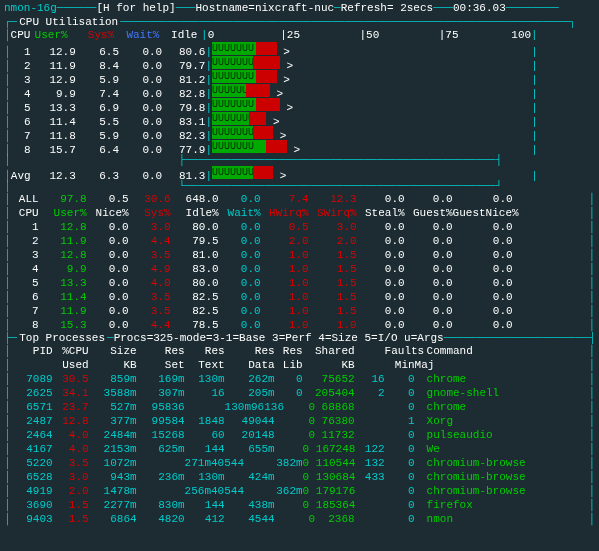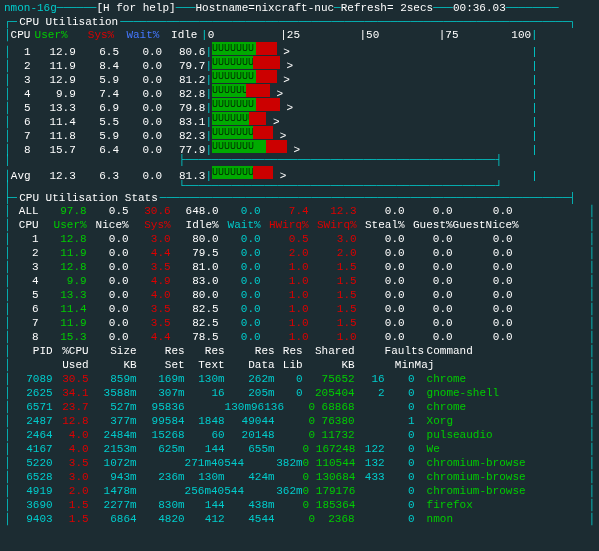--- a/index.html
+++ b/index.html
@@ -83,35 +83,35 @@
     </div>
 
 <div class="divider-line"><span class="cyan">│</span><span style="display:inline-block;width:168px;"></span><span class="cyan">├───────────────────────────────────────────────┤</span></div>
 
 <div id="cpu-util-avg">
       <div class="row"><span class="cyan">│</span><span class="white" style="display:inline-block;width:20px;text-align:right;">Avg</span>  <span class="white" style="display:inline-block;width:32px;text-align:right;">12.3</span>  <span class="white" style="display:inline-block;width:30px;text-align:right;">6.3</span>  <span class="white" style="display:inline-block;width:30px;text-align:right;">0.0</span>  <span class="white" style="display:inline-block;width:30px;text-align:right;">81.3</span><span class="cyan">|</span><span class="bar-green" style="width:40.8px;">UUUUUUU</span><span class="bar-red" style="width:20.4px;"></span><span class="white"> &gt;</span><span style="display:inline-block;width:244.8px;"></span><span class="cyan">|</span></div>
     </div>
 
 <div class="divider-line"><span class="cyan">│</span><span style="display:inline-block;width:168px;"></span><span class="cyan">└───────────────────────────────────────────────┘</span></div>
 
-<div class="divider-line"><span class="cyan">├─</span><span class="section-label">CPU Utilisation Stats</span><span class="cyan">──────────────────────────────────────────────────────────────┤</span></div>
 
 <div id="cpu-stats-body">
       <div class="row"><span class="cyan">│</span><span class="white" style="display:inline-block;width:28px;text-align:right;">ALL</span><span class="green" style="display:inline-block;width:48px;text-align:right;">97.8</span><span class="white" style="display:inline-block;width:42px;text-align:right;">0.5</span><span class="red" style="display:inline-block;width:42px;text-align:right;">30.6</span><span class="white" style="display:inline-block;width:48px;text-align:right;">648.0</span><span class="cyan" style="display:inline-block;width:42px;text-align:right;">0.0</span><span class="red" style="display:inline-block;width:48px;text-align:right;">7.4</span><span class="red" style="display:inline-block;width:48px;text-align:right;">12.3</span><span class="white" style="display:inline-block;width:48px;text-align:right;">0.0</span><span class="white" style="display:inline-block;width:48px;text-align:right;">0.0</span><span class="white" style="display:inline-block;width:60px;text-align:right;">0.0</span><span class="cyan" style="float:right;">│</span></div>
       <div class="row"><span class="cyan">│</span><span class="white" style="display:inline-block;width:28px;text-align:right;">CPU</span><span class="green" style="display:inline-block;width:48px;text-align:right;">User%</span><span class="white" style="display:inline-block;width:42px;text-align:right;">Nice%</span><span class="red" style="display:inline-block;width:42px;text-align:right;">Sys%</span><span class="white" style="display:inline-block;width:48px;text-align:right;">Idle%</span><span class="cyan" style="display:inline-block;width:42px;text-align:right;">Wait%</span><span class="red" style="display:inline-block;width:48px;text-align:right;">HWirq%</span><span class="red" style="display:inline-block;width:48px;text-align:right;">SWirq%</span><span class="white" style="display:inline-block;width:48px;text-align:right;">Steal%</span><span class="white" style="display:inline-block;width:48px;text-align:right;">Guest%</span><span class="white" style="display:inline-block;width:60px;text-align:right;">GuestNice%</span><span class="cyan" style="float:right;">│</span></div>
       <div class="row"><span class="cyan">│</span><span class="white" style="display:inline-block;width:28px;text-align:right;">1</span><span class="green" style="display:inline-block;width:48px;text-align:right;">12.8</span><span class="white" style="display:inline-block;width:42px;text-align:right;">0.0</span><span class="red" style="display:inline-block;width:42px;text-align:right;">3.0</span><span class="white" style="display:inline-block;width:48px;text-align:right;">80.0</span><span class="cyan" style="display:inline-block;width:42px;text-align:right;">0.0</span><span class="red" style="display:inline-block;width:48px;text-align:right;">0.5</span><span class="red" style="display:inline-block;width:48px;text-align:right;">3.0</span><span class="white" style="display:inline-block;width:48px;text-align:right;">0.0</span><span class="white" style="display:inline-block;width:48px;text-align:right;">0.0</span><span class="white" style="display:inline-block;width:60px;text-align:right;">0.0</span><span class="cyan" style="float:right;">│</span></div>
       <div class="row"><span class="cyan">│</span><span class="white" style="display:inline-block;width:28px;text-align:right;">2</span><span class="green" style="display:inline-block;width:48px;text-align:right;">11.9</span><span class="white" style="display:inline-block;width:42px;text-align:right;">0.0</span><span class="red" style="display:inline-block;width:42px;text-align:right;">4.4</span><span class="white" style="display:inline-block;width:48px;text-align:right;">79.5</span><span class="cyan" style="display:inline-block;width:42px;text-align:right;">0.0</span><span class="red" style="display:inline-block;width:48px;text-align:right;">2.0</span><span class="red" style="display:inline-block;width:48px;text-align:right;">2.0</span><span class="white" style="display:inline-block;width:48px;text-align:right;">0.0</span><span class="white" style="display:inline-block;width:48px;text-align:right;">0.0</span><span class="white" style="display:inline-block;width:60px;text-align:right;">0.0</span><span class="cyan" style="float:right;">│</span></div>
       <div class="row"><span class="cyan">│</span><span class="white" style="display:inline-block;width:28px;text-align:right;">3</span><span class="green" style="display:inline-block;width:48px;text-align:right;">12.8</span><span class="white" style="display:inline-block;width:42px;text-align:right;">0.0</span><span class="red" style="display:inline-block;width:42px;text-align:right;">3.5</span><span class="white" style="display:inline-block;width:48px;text-align:right;">81.0</span><span class="cyan" style="display:inline-block;width:42px;text-align:right;">0.0</span><span class="red" style="display:inline-block;width:48px;text-align:right;">1.0</span><span class="red" style="display:inline-block;width:48px;text-align:right;">1.5</span><span class="white" style="display:inline-block;width:48px;text-align:right;">0.0</span><span class="white" style="display:inline-block;width:48px;text-align:right;">0.0</span><span class="white" style="display:inline-block;width:60px;text-align:right;">0.0</span><span class="cyan" style="float:right;">│</span></div>
       <div class="row"><span class="cyan">│</span><span class="white" style="display:inline-block;width:28px;text-align:right;">4</span><span class="green" style="display:inline-block;width:48px;text-align:right;">9.9</span><span class="white" style="display:inline-block;width:42px;text-align:right;">0.0</span><span class="red" style="display:inline-block;width:42px;text-align:right;">4.9</span><span class="white" style="display:inline-block;width:48px;text-align:right;">83.0</span><span class="cyan" style="display:inline-block;width:42px;text-align:right;">0.0</span><span class="red" style="display:inline-block;width:48px;text-align:right;">1.0</span><span class="red" style="display:inline-block;width:48px;text-align:right;">1.5</span><span class="white" style="display:inline-block;width:48px;text-align:right;">0.0</span><span class="white" style="display:inline-block;width:48px;text-align:right;">0.0</span><span class="white" style="display:inline-block;width:60px;text-align:right;">0.0</span><span class="cyan" style="float:right;">│</span></div>
       <div class="row"><span class="cyan">│</span><span class="white" style="display:inline-block;width:28px;text-align:right;">5</span><span class="green" style="display:inline-block;width:48px;text-align:right;">13.3</span><span class="white" style="display:inline-block;width:42px;text-align:right;">0.0</span><span class="red" style="display:inline-block;width:42px;text-align:right;">4.0</span><span class="white" style="display:inline-block;width:48px;text-align:right;">80.0</span><span class="cyan" style="display:inline-block;width:42px;text-align:right;">0.0</span><span class="red" style="display:inline-block;width:48px;text-align:right;">1.0</span><span class="red" style="display:inline-block;width:48px;text-align:right;">1.5</span><span class="white" style="display:inline-block;width:48px;text-align:right;">0.0</span><span class="white" style="display:inline-block;width:48px;text-align:right;">0.0</span><span class="white" style="display:inline-block;width:60px;text-align:right;">0.0</span><span class="cyan" style="float:right;">│</span></div>
       <div class="row"><span class="cyan">│</span><span class="white" style="display:inline-block;width:28px;text-align:right;">6</span><span class="green" style="display:inline-block;width:48px;text-align:right;">11.4</span><span class="white" style="display:inline-block;width:42px;text-align:right;">0.0</span><span class="red" style="display:inline-block;width:42px;text-align:right;">3.5</span><span class="white" style="display:inline-block;width:48px;text-align:right;">82.5</span><span class="cyan" style="display:inline-block;width:42px;text-align:right;">0.0</span><span class="red" style="display:inline-block;width:48px;text-align:right;">1.0</span><span class="red" style="display:inline-block;width:48px;text-align:right;">1.5</span><span class="white" style="display:inline-block;width:48px;text-align:right;">0.0</span><span class="white" style="display:inline-block;width:48px;text-align:right;">0.0</span><span class="white" style="display:inline-block;width:60px;text-align:right;">0.0</span><span class="cyan" style="float:right;">│</span></div>
       <div class="row"><span class="cyan">│</span><span class="white" style="display:inline-block;width:28px;text-align:right;">7</span><span class="green" style="display:inline-block;width:48px;text-align:right;">11.9</span><span class="white" style="display:inline-block;width:42px;text-align:right;">0.0</span><span class="red" style="display:inline-block;width:42px;text-align:right;">3.5</span><span class="white" style="display:inline-block;width:48px;text-align:right;">82.5</span><span class="cyan" style="display:inline-block;width:42px;text-align:right;">0.0</span><span class="red" style="display:inline-block;width:48px;text-align:right;">1.0</span><span class="red" style="display:inline-block;width:48px;text-align:right;">1.5</span><span class="white" style="display:inline-block;width:48px;text-align:right;">0.0</span><span class="white" style="display:inline-block;width:48px;text-align:right;">0.0</span><span class="white" style="display:inline-block;width:60px;text-align:right;">0.0</span><span class="cyan" style="float:right;">│</span></div>
       <div class="row"><span class="cyan">│</span><span class="white" style="display:inline-block;width:28px;text-align:right;">8</span><span class="green" style="display:inline-block;width:48px;text-align:right;">15.3</span><span class="white" style="display:inline-block;width:42px;text-align:right;">0.0</span><span class="red" style="display:inline-block;width:42px;text-align:right;">4.4</span><span class="white" style="display:inline-block;width:48px;text-align:right;">78.5</span><span class="cyan" style="display:inline-block;width:42px;text-align:right;">0.0</span><span class="red" style="display:inline-block;width:48px;text-align:right;">1.0</span><span class="red" style="display:inline-block;width:48px;text-align:right;">1.0</span><span class="white" style="display:inline-block;width:48px;text-align:right;">0.0</span><span class="white" style="display:inline-block;width:48px;text-align:right;">0.0</span><span class="white" style="display:inline-block;width:60px;text-align:right;">0.0</span><span class="cyan" style="float:right;">│</span></div>
     </div>
 
+<div class="divider-line"><span class="cyan">├─</span><span class="section-label">Top Processes</span><span class="cyan">─</span><span class="white">Procs=325-mode=3-1=Base 3=Perf 4=Size 5=I/O u=Args</span><span class="cyan">──────────────────────┤</span></div>
 
 <div id="top-procs-body">
       <div class="row"><span class="cyan">│</span><span class="white" style="display:inline-block;width:42px;text-align:right;">PID</span><span class="white" style="display:inline-block;width:36px;text-align:right;">%CPU</span><span class="white" style="display:inline-block;width:48px;text-align:right;">Size</span><span class="white" style="display:inline-block;width:48px;text-align:right;">Res</span><span class="white" style="display:inline-block;width:40px;text-align:right;">Res</span><span class="white" style="display:inline-block;width:50px;text-align:right;">Res</span><span class="white" style="display:inline-block;width:28px;text-align:right;">Res</span><span class="white" style="display:inline-block;width:52px;text-align:right;">Shared</span><span class="white" style="display:inline-block;width:30px;text-align:right;"></span><span class="white" style="display:inline-block;width:30px;text-align:right;">Faults</span><span class="white" style="display:inline-block;width:12px;text-align:right;"></span><span class="white" style="display:inline-block;width:100px;text-align:left;">Command</span><span class="cyan" style="float:right;">│</span></div>
       <div class="row"><span class="cyan">│</span><span class="white" style="display:inline-block;width:42px;text-align:right;"></span><span class="white" style="display:inline-block;width:36px;text-align:right;">Used</span><span class="white" style="display:inline-block;width:48px;text-align:right;">KB</span><span class="white" style="display:inline-block;width:48px;text-align:right;">Set</span><span class="white" style="display:inline-block;width:40px;text-align:right;">Text</span><span class="white" style="display:inline-block;width:50px;text-align:right;">Data</span><span class="white" style="display:inline-block;width:28px;text-align:right;">Lib</span><span class="white" style="display:inline-block;width:52px;text-align:right;">KB</span><span class="white" style="display:inline-block;width:30px;text-align:right;"></span><span class="white" style="display:inline-block;width:30px;text-align:right;">Min</span><span class="white" style="display:inline-block;width:12px;text-align:right;">Maj</span><span class="white" style="display:inline-block;width:100px;text-align:left;"></span><span class="cyan" style="float:right;">│</span></div>
       <div class="row"><span class="cyan">│</span><span class="cyan" style="display:inline-block;width:42px;text-align:right;">7089</span><span class="red" style="display:inline-block;width:36px;text-align:right;">30.5</span><span class="cyan" style="display:inline-block;width:48px;text-align:right;">859m</span><span class="cyan" style="display:inline-block;width:48px;text-align:right;">169m</span><span class="cyan" style="display:inline-block;width:40px;text-align:right;">130m</span><span class="cyan" style="display:inline-block;width:50px;text-align:right;">262m</span><span class="cyan" style="display:inline-block;width:28px;text-align:right;">0</span><span class="green" style="display:inline-block;width:52px;text-align:right;">75652</span><span class="cyan" style="display:inline-block;width:30px;text-align:right;">16</span><span class="cyan" style="display:inline-block;width:30px;text-align:right;">0</span><span style="display:inline-block;width:12px;"></span><span class="green" style="display:inline-block;width:100px;text-align:left;">chrome</span><span class="cyan" style="float:right;">│</span></div>
       <div class="row"><span class="cyan">│</span><span class="cyan" style="display:inline-block;width:42px;text-align:right;">2625</span><span class="red" style="display:inline-block;width:36px;text-align:right;">34.1</span><span class="cyan" style="display:inline-block;width:48px;text-align:right;">3588m</span><span class="cyan" style="display:inline-block;width:48px;text-align:right;">307m</span><span class="cyan" style="display:inline-block;width:40px;text-align:right;">16</span><span class="cyan" style="display:inline-block;width:50px;text-align:right;">205m</span><span class="cyan" style="display:inline-block;width:28px;text-align:right;">0</span><span class="green" style="display:inline-block;width:52px;text-align:right;">205404</span><span class="cyan" style="display:inline-block;width:30px;text-align:right;">2</span><span class="cyan" style="display:inline-block;width:30px;text-align:right;">0</span><span style="display:inline-block;width:12px;"></span><span class="green" style="display:inline-block;width:100px;text-align:left;">gnome-shell</span><span class="cyan" style="float:right;">│</span></div>
       <div class="row"><span class="cyan">│</span><span class="cyan" style="display:inline-block;width:42px;text-align:right;">6571</span><span class="red" style="display:inline-block;width:36px;text-align:right;">23.7</span><span class="cyan" style="display:inline-block;width:48px;text-align:right;">527m</span><span class="cyan" style="display:inline-block;width:48px;text-align:right;">95836</span><span class="cyan" style="display:inline-block;width:40px;text-align:right;"></span><span class="cyan" style="display:inline-block;width:50px;text-align:right;">130m96136</span><span class="cyan" style="display:inline-block;width:28px;text-align:right;"></span><span class="green" style="display:inline-block;width:52px;text-align:right;">0 68868</span><span class="cyan" style="display:inline-block;width:30px;text-align:right;"></span><span class="cyan" style="display:inline-block;width:30px;text-align:right;">0</span><span style="display:inline-block;width:12px;"></span><span class="green" style="display:inline-block;width:100px;text-align:left;">chrome</span><span class="cyan" style="float:right;">│</span></div>
       <div class="row"><span class="cyan">│</span><span class="cyan" style="display:inline-block;width:42px;text-align:right;">2487</span><span class="red" style="display:inline-block;width:36px;text-align:right;">12.8</span><span class="cyan" style="display:inline-block;width:48px;text-align:right;">377m</span><span class="cyan" style="display:inline-block;width:48px;text-align:right;">99584</span><span class="cyan" style="display:inline-block;width:40px;text-align:right;">1848</span><span class="cyan" style="display:inline-block;width:50px;text-align:right;">49044</span><span class="cyan" style="display:inline-block;width:28px;text-align:right;"></span><span class="green" style="display:inline-block;width:52px;text-align:right;">0 76380</span><span class="cyan" style="display:inline-block;width:30px;text-align:right;"></span><span class="cyan" style="display:inline-block;width:30px;text-align:right;">1</span><span style="display:inline-block;width:12px;"></span><span class="green" style="display:inline-block;width:100px;text-align:left;">Xorg</span><span class="cyan" style="float:right;">│</span></div>
       <div class="row"><span class="cyan">│</span><span class="cyan" style="display:inline-block;width:42px;text-align:right;">2464</span><span class="red" style="display:inline-block;width:36px;text-align:right;">4.0</span><span class="cyan" style="display:inline-block;width:48px;text-align:right;">2484m</span><span class="cyan" style="display:inline-block;width:48px;text-align:right;">15268</span><span class="cyan" style="display:inline-block;width:40px;text-align:right;">60</span><span class="cyan" style="display:inline-block;width:50px;text-align:right;">20148</span><span class="cyan" style="display:inline-block;width:28px;text-align:right;"></span><span class="green" style="display:inline-block;width:52px;text-align:right;">0 11732</span><span class="cyan" style="display:inline-block;width:30px;text-align:right;"></span><span class="cyan" style="display:inline-block;width:30px;text-align:right;">0</span><span style="display:inline-block;width:12px;"></span><span class="green" style="display:inline-block;width:100px;text-align:left;">pulseaudio</span><span class="cyan" style="float:right;">│</span></div>
       <div class="row"><span class="cyan">│</span><span class="cyan" style="display:inline-block;width:42px;text-align:right;">4167</span><span class="red" style="display:inline-block;width:36px;text-align:right;">4.0</span><span class="cyan" style="display:inline-block;width:48px;text-align:right;">2153m</span><span class="cyan" style="display:inline-block;width:48px;text-align:right;">625m</span><span class="cyan" style="display:inline-block;width:40px;text-align:right;">144</span><span class="cyan" style="display:inline-block;width:50px;text-align:right;">655m</span><span class="cyan" style="display:inline-block;width:28px;text-align:right;"></span><span class="green" style="display:inline-block;width:52px;text-align:right;">0 167248</span><span class="cyan" style="display:inline-block;width:30px;text-align:right;">122</span><span class="cyan" style="display:inline-block;width:30px;text-align:right;">0</span><span style="display:inline-block;width:12px;"></span><span class="green" style="display:inline-block;width:100px;text-align:left;">We</span><span class="cyan" style="float:right;">│</span></div>

